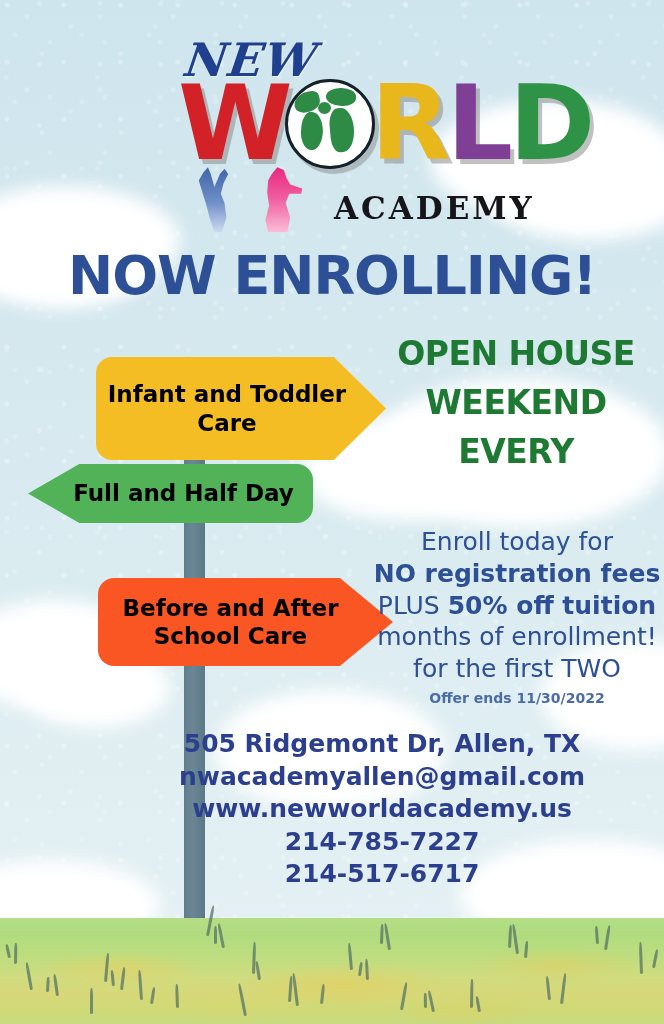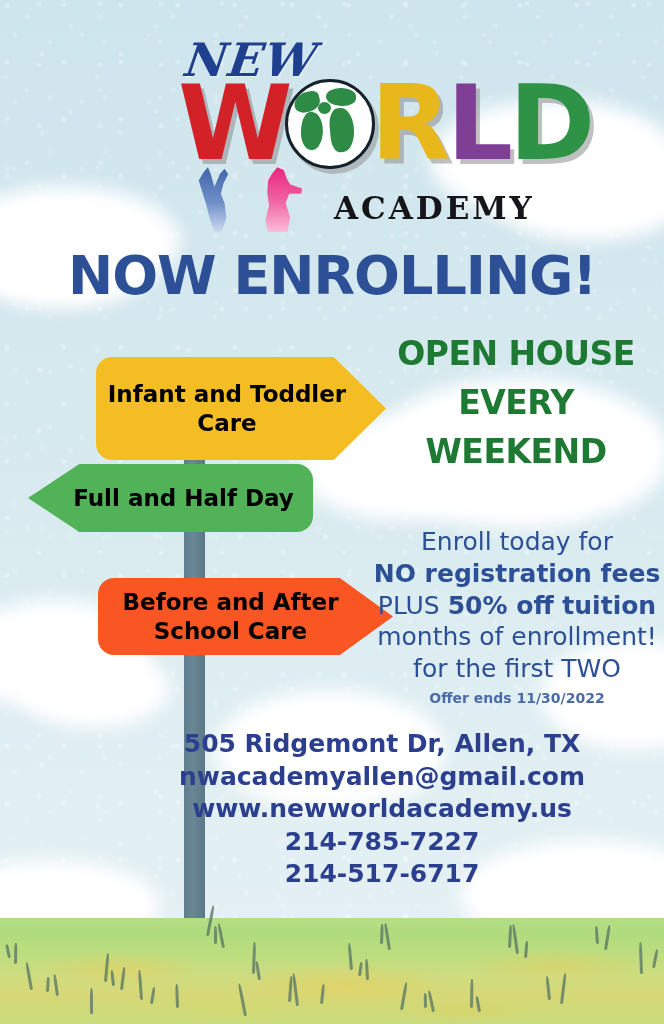--- a/index.html
+++ b/index.html
@@ -212,29 +212,29 @@
   .sign-1 {
     left: 96px; top: 357px;
     width: 290px; height: 103px;
     background: #f4bd23;
     font-size: 23px;
     padding-right: 28px;
     box-sizing: border-box;
   }
   .sign-2 {
     left: 28px; top: 464px;
-    width: 285px; height: 68px;
+    width: 285px; height: 59px;
     background: #51b257;
     font-size: 23px;
     padding-left: 26px;
     box-sizing: border-box;
   }
   .sign-3 {
     left: 98px; top: 578px;
-    width: 295px; height: 77px;
+    width: 295px; height: 88px;
     background: #fa5623;
     font-size: 23px;
     padding-right: 30px;
     box-sizing: border-box;
   }
 
   
   .openhouse {
     position: absolute;
     left: 372px; top: 330px;
@@ -345,22 +345,22 @@
 
   <div class="sign sign-right sign-3">
     <span>
       <span>Before and After</span><br>
       <span>School Care</span>
     </span>
   </div>
 
   <div class="openhouse">
     <div>OPEN HOUSE</div>
+    <div>WEEKEND</div>
     <div>EVERY</div>
-    <div>WEEKEND</div>
   </div>
 
   <div class="offer">
     <div>Enroll today for</div>
     <div><b>NO registration fees</b></div>
     <div><span>PLUS </span><b>50% off tuition</b></div>
     <div>months of enrollment!</div>
     <div>for the first TWO</div>
     <span class="offer-fine">Offer ends 11/30/2022</span>
   </div>

